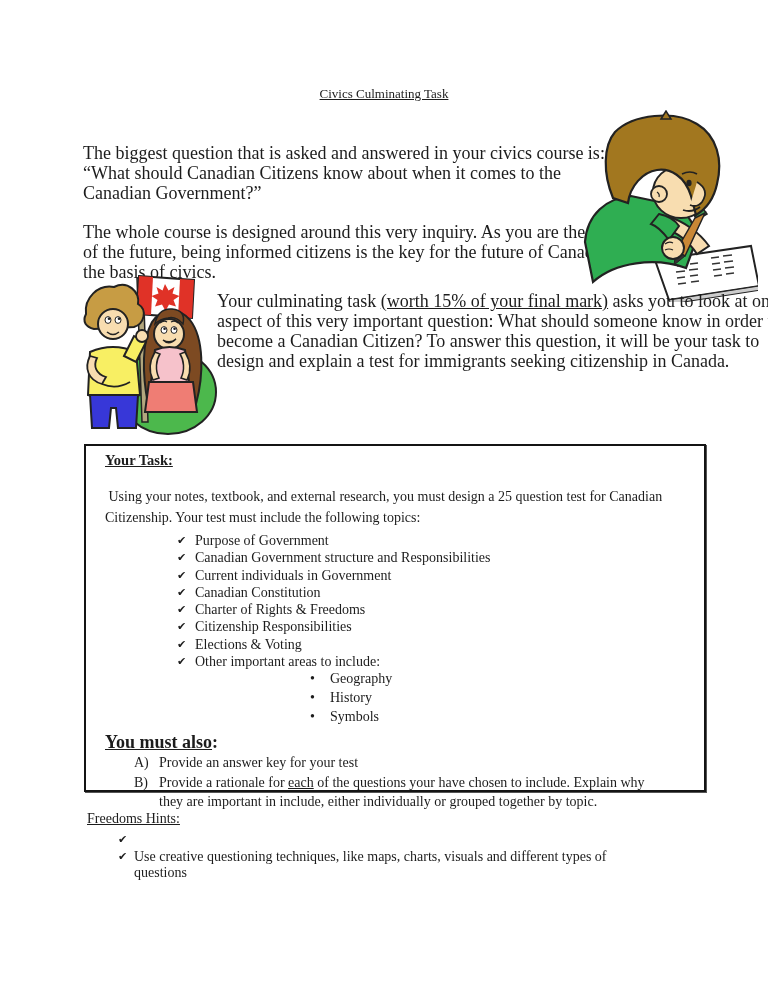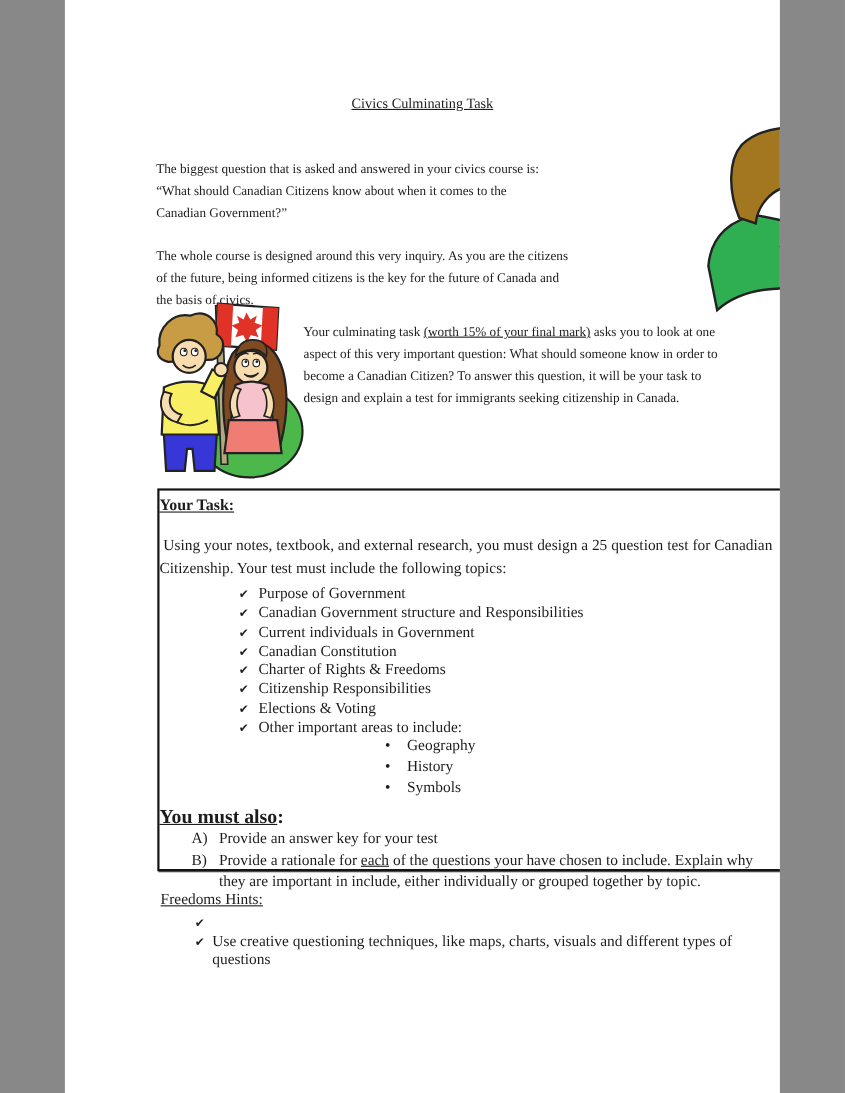--- a/index.html
+++ b/index.html
@@ -1,35 +1,35 @@
 <!DOCTYPE html>
 <html><head>
 <meta charset="utf-8">
 <style>
   html,body{margin:0;padding:0;background:#888;}
   .page{
-    position:relative;width:650px;height:994px;background:#ffffff;
+    position:relative;width:768px;height:994px;background:#ffffff;
     font-family:"Liberation Serif","DejaVu Serif",serif;color:#1c1c1c;
     overflow:hidden;margin:0 auto;
   }
   .abs{position:absolute;}
   .pre{white-space:pre;}
   .u{text-decoration:underline;}
   .b{font-weight:bold;}
   .center{left:0;right:0;text-align:center;}
   .supertitle{top:86px;font-size:13px;}
   .title{top:99px;font-size:21px;font-weight:bold;}
-  .body-text{font-size:12px;line-height:20px;}
+  .body-text{font-size:18px;line-height:20px;}
   .p1{left:83px;top:143px;}
   .p2{left:83px;top:222px;}
   .p3{left:217px;top:291px;}
   .task-box{
     left:84px;top:444px;width:622px;height:348px;
     border:2px solid #141414;box-sizing:border-box;
-    padding:4px 0 0 0;font-size:14px;
+    padding:4px 0 0 19px;font-size:14px;
     box-shadow:1px 1px 0 #555;
   }
   .task-heading{font-size:14.5px;line-height:21px;}
   .task-intro{line-height:20.5px;margin-top:16px;}
   .topics{margin-left:72px;margin-top:4px;}
   .topic-row{display:flex;line-height:17.3px;}
   .chk{width:18px;flex:0 0 18px;font-family:"DejaVu Sans",sans-serif;font-size:11px;}
   .subtopics{margin-left:205px;}
   .sub-row{display:flex;line-height:18.6px;}
   .blt{width:20px;flex:0 0 20px;font-size:14px;}

